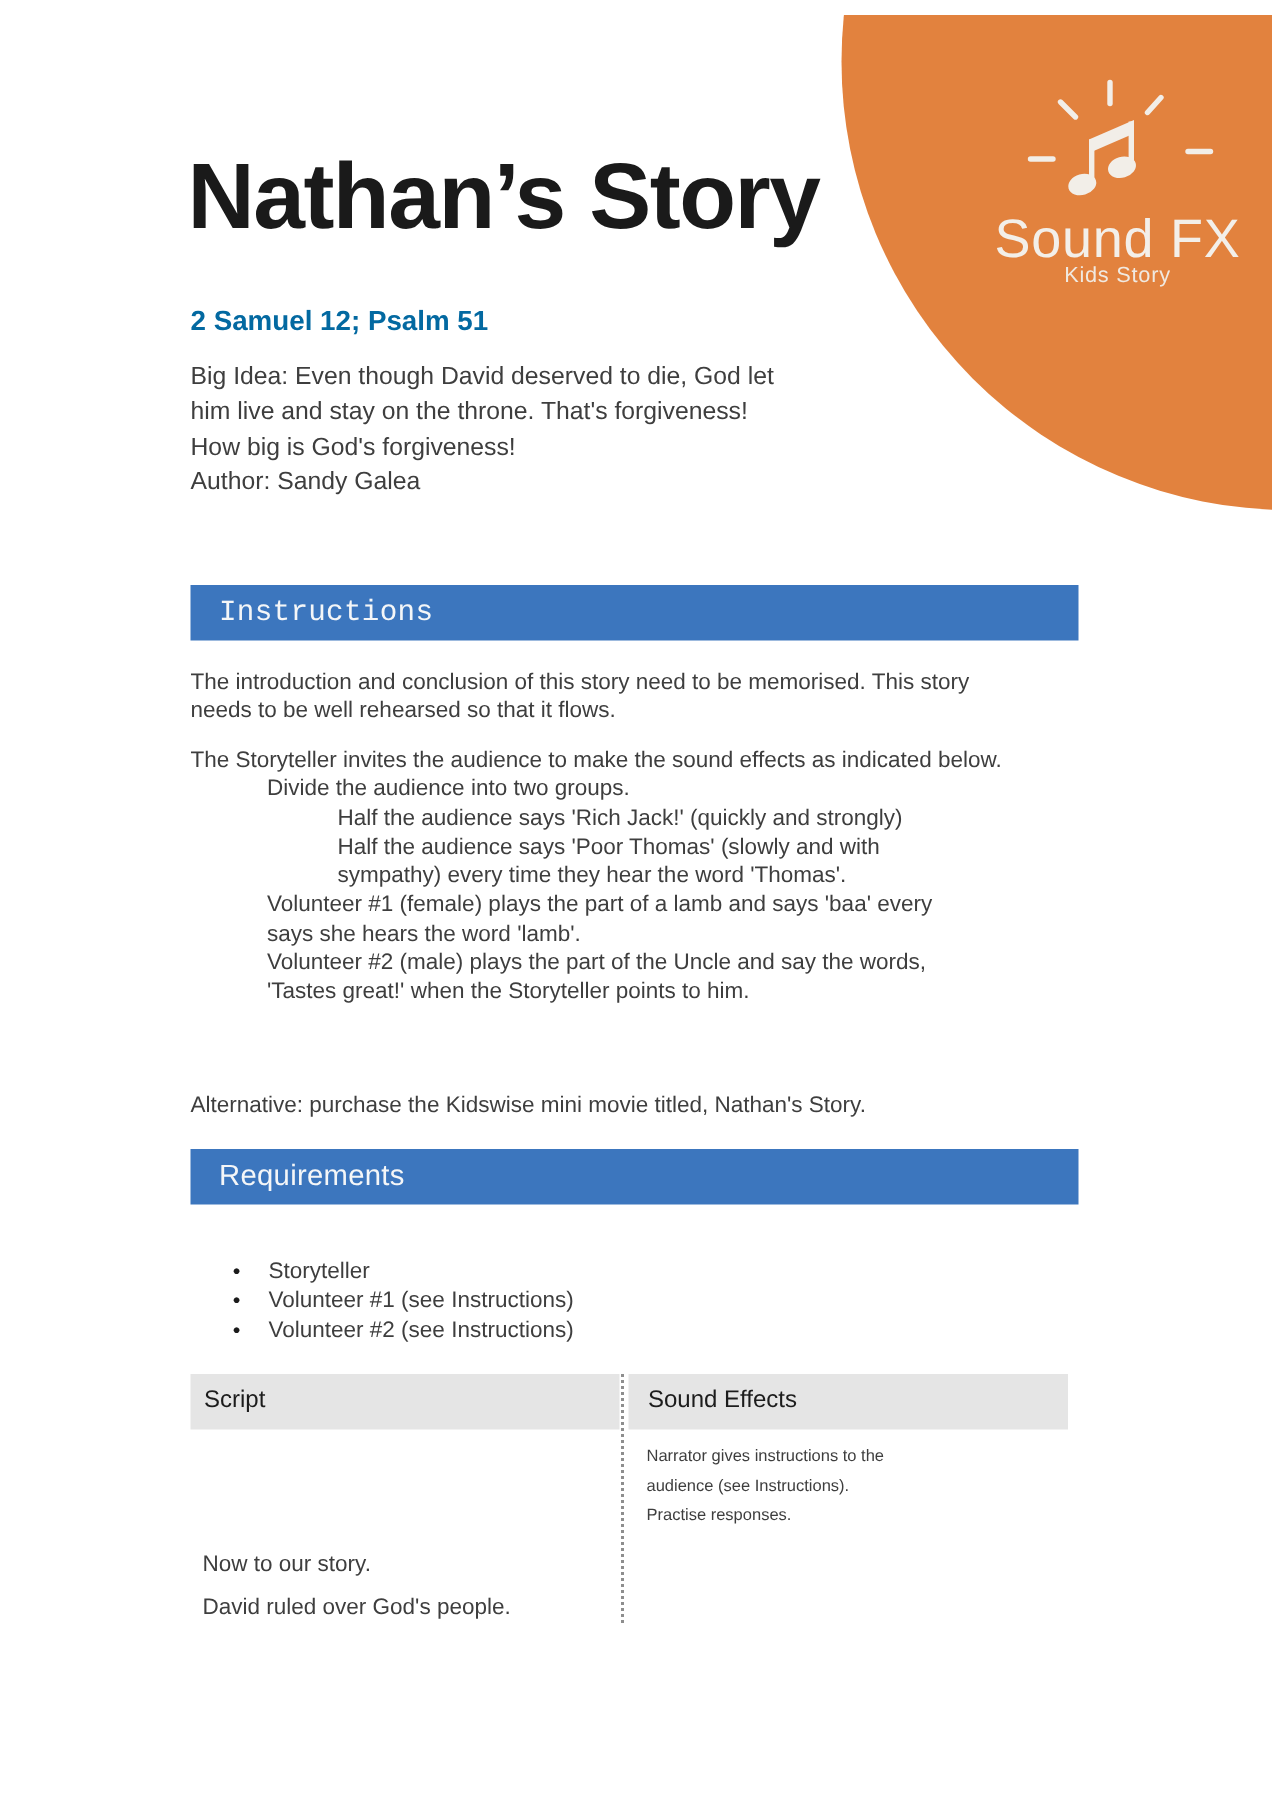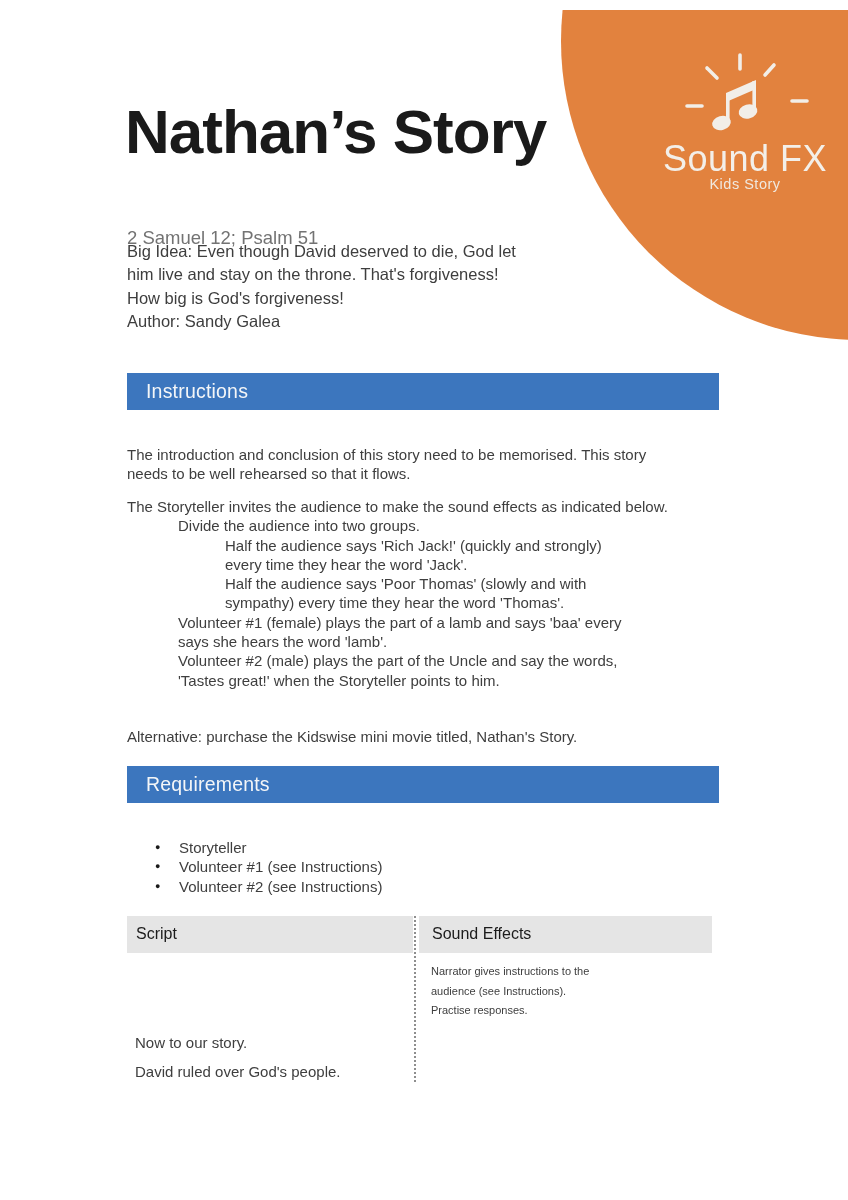--- a/index.html
+++ b/index.html
@@ -12,30 +12,30 @@
   .orange-circle { position:absolute; left:561px; top:-268px; width:598px; height:598px;
                    border-radius:50%; background:#E2823E; }
   .logo-wrap { position:absolute; left:650px; top:40px; width:190px; text-align:center; }
   .logo-wrap svg { display:block; margin:0 auto; }
   .brand-name { color:#F3EFE9; font-size:36px; line-height:30px; letter-spacing:0.5px; margin-top:2px; }
   .brand-tagline { color:#F0E9E0; font-size:14.5px; line-height:17px; letter-spacing:0.5px; margin-top:2px; }
 
   
   .title { position:absolute; left:125px; top:101px; font-size:62px; line-height:1;
            font-weight:bold; letter-spacing:-1px; color:#1A1A1A; white-space:nowrap;text-align:right; }
-  .scripture { position:absolute; left:127px; top:203px; font-size:18.5px; font-weight:normal;
-               color:#737373; white-space:nowrap;margin-top:24px; }
+  .scripture { position:absolute; left:127px; top:203px; font-size:18.5px; font-weight:bold;
+               color:#0369a1; white-space:nowrap; }
   .big-idea { position:absolute; left:127px; top:240px; font-size:16.5px; line-height:23.4px;
               color:#3E3E3E; }
   .big-idea div { white-space:nowrap; }
 
   
   .bar { position:absolute; left:127px; width:592px; height:37px; background:#3C76BE;
          color:#F4F6F8; font-size:19.5px; line-height:36px; padding-left:19px; letter-spacing:0.2px; }
-  .bar-instructions { top:373px; }
+  .bar-instructions { top:390px;font-family:Liberation Mono, monospace; }
   .bar-requirements { top:766px; }
 
   
   .ibody { position:absolute; left:127px; width:600px; color:#3E3E3E; }
   .p1 { top:445px; } .p2 { top:497px; } .p3 { top:727px; }
   .iline { font-size:15px; line-height:19.3px; white-space:nowrap; }
   .ind-1 { padding-left:51px; }
   .ind-2 { padding-left:98px; }
 
   
@@ -99,21 +99,20 @@
   <div class="ibody p1">
 
   <div class="iline ind-0">The introduction and conclusion of this story need to be memorised. This story</div>
       <div class="iline ind-0">needs to be well rehearsed so that it flows.</div>
     </div>
   <div class="ibody p2">
 
   <div class="iline ind-0">The Storyteller invites the audience to make the sound effects as indicated below.</div>
       <div class="iline ind-1">Divide the audience into two groups.</div>
       <div class="iline ind-2">Half the audience says 'Rich Jack!' (quickly and strongly)</div>
-      <div class="iline ind-2">every time they hear the word 'Jack'.</div>
       <div class="iline ind-2">Half the audience says 'Poor Thomas' (slowly and with</div>
       <div class="iline ind-2">sympathy) every time they hear the word 'Thomas'.</div>
       <div class="iline ind-1">Volunteer #1 (female) plays the part of a lamb and says 'baa' every</div>
       <div class="iline ind-1">says she hears the word 'lamb'.</div>
       <div class="iline ind-1">Volunteer #2 (male) plays the part of the Uncle and say the words,</div>
       <div class="iline ind-1">'Tastes great!' when the Storyteller points to him.</div>
     </div>
   <div class="ibody p3">
 
   <div class="iline ind-0">Alternative: purchase the Kidswise mini movie titled, Nathan's Story.</div>

